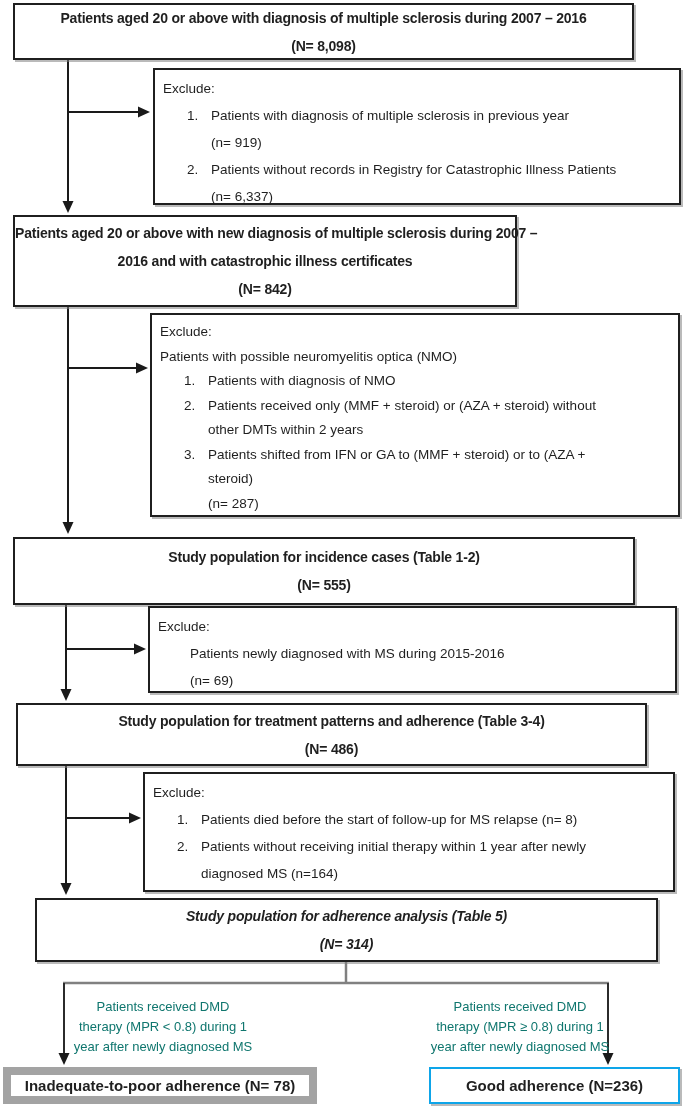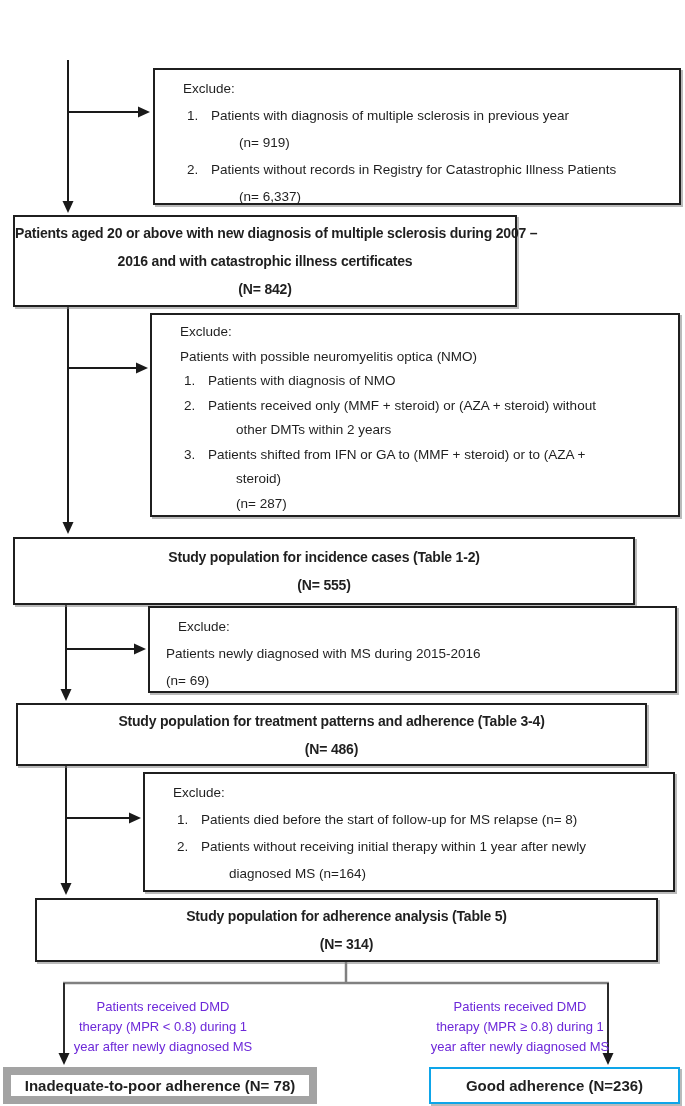--- a/index.html
+++ b/index.html
@@ -23,43 +23,43 @@
     text-align:center;
     font-weight:bold;
     font-size:14px;
     letter-spacing:-0.2px;
   }
   .main-box .ln{line-height:28px;white-space:nowrap;}
   .excl-box{
     font-size:13.5px;
     padding-top:5px;
   }
-  .excl-box .row{line-height:27px;white-space:nowrap;padding-left:28px;}
+  .excl-box .row{line-height:27px;white-space:nowrap;padding-left:8px;}
   .excl-box .row.nr{padding-left:32px;display:flex;}
   .excl-box .nl{width:24px;flex:none;}
-  .excl-box .row.cont{padding-left:84px;}
-  .excl-box .row.ind{padding-left:16px;}
+  .excl-box .row.cont{padding-left:56px;}
+  .excl-box .row.ind{padding-left:40px;}
   #excl2 .row{line-height:24.5px;}
 
   #box1{left:13px;top:3px;width:621px;height:57px;}
   #excl1{left:153px;top:68px;width:528px;height:137px;}
   #box2{left:13px;top:215px;width:504px;height:92px;}
   #excl2{left:150px;top:313px;width:530px;height:204px;}
   #box3{left:13px;top:537px;width:622px;height:68px;align-items:center;}
   #excl3{left:148px;top:606px;width:529px;height:87px;}
   #box4{left:16px;top:703px;width:631px;height:63px;}
   #excl4{left:143px;top:772px;width:532px;height:120px;}
-  #box5{left:35px;top:898px;width:623px;height:64px;}
+  #box5{left:35px;top:898px;width:623px;height:64px;font-style:italic;}
 
   .branch-label{
     position:absolute;
     font-size:13px;
     line-height:20px;
     text-align:center;
-    color:#6d28d9;
+    color:#0f766e;
   }
   #lbl-left{left:63px;top:997px;width:200px;}
   #lbl-right{left:417px;top:997px;width:206px;}
 
   .outcome{
     position:absolute;
     box-sizing:border-box;
     background:#ffffff;
     display:flex;align-items:center;justify-content:center;
     font-weight:bold;font-size:15px;
@@ -106,20 +106,24 @@
     <g stroke="#2b2b2b" stroke-width="2" fill="none">
       <line x1="64" y1="983" x2="64" y2="1055"></line>
       <line x1="608" y1="983" x2="608" y2="1055"></line>
     </g>
     <g fill="#1a1a1a" stroke="none">
       <polygon points="58.5,1053 69.5,1053 64,1065"></polygon>
       <polygon points="602.5,1053 613.5,1053 608,1065"></polygon>
     </g>
   </svg>
 
+  <div id="box1" class="box main-box">
+    <div class="ln">Patients aged 20 or above with diagnosis of multiple sclerosis during 2007 – 2016</div>
+    <div class="ln">(N= 8,098)</div>
+  </div>
 
   <div id="excl1" class="box excl-box">
     <div class="row">Exclude:</div>
     <div class="row nr">
       <span class="nl">1.</span>
       <span>Patients with diagnosis of multiple sclerosis in previous year</span>
     </div>
     <div class="row cont">(n= 919)</div>
     <div class="row nr">
       <span class="nl">2.</span>

